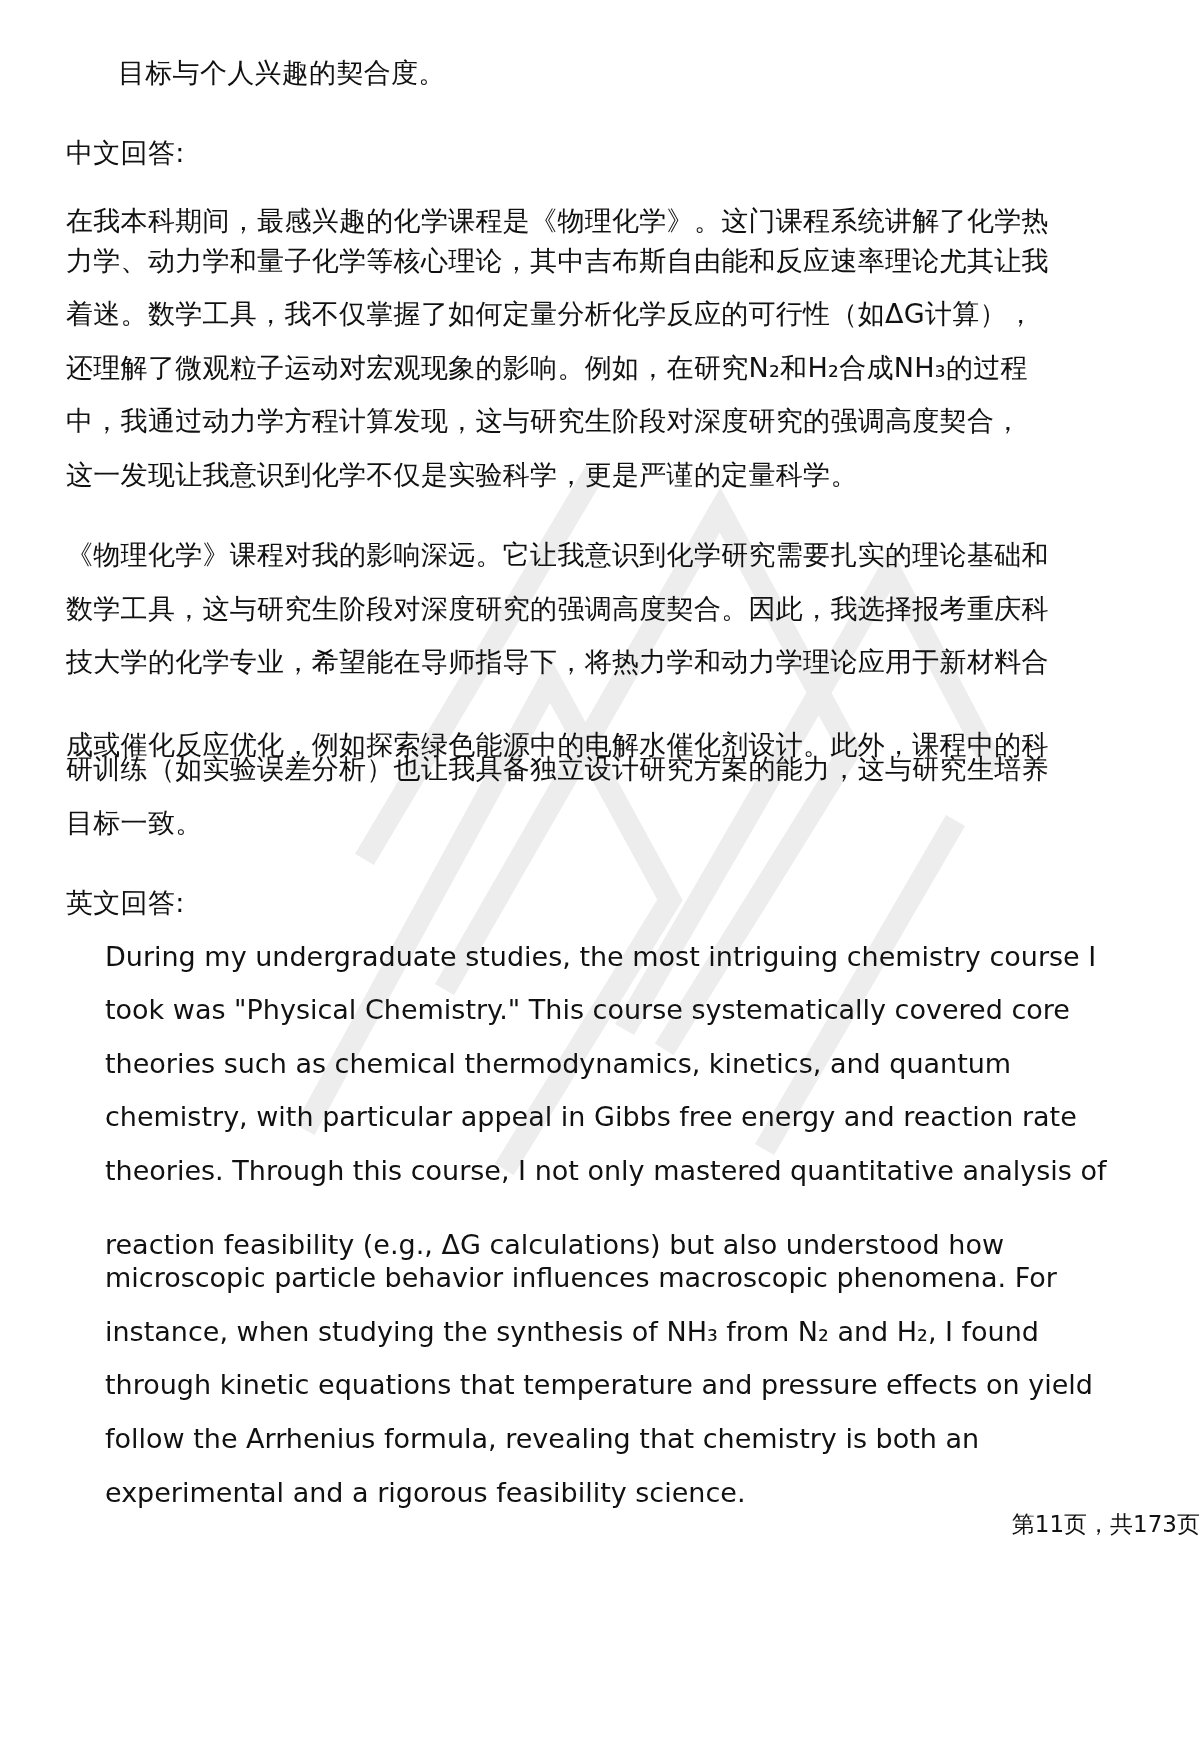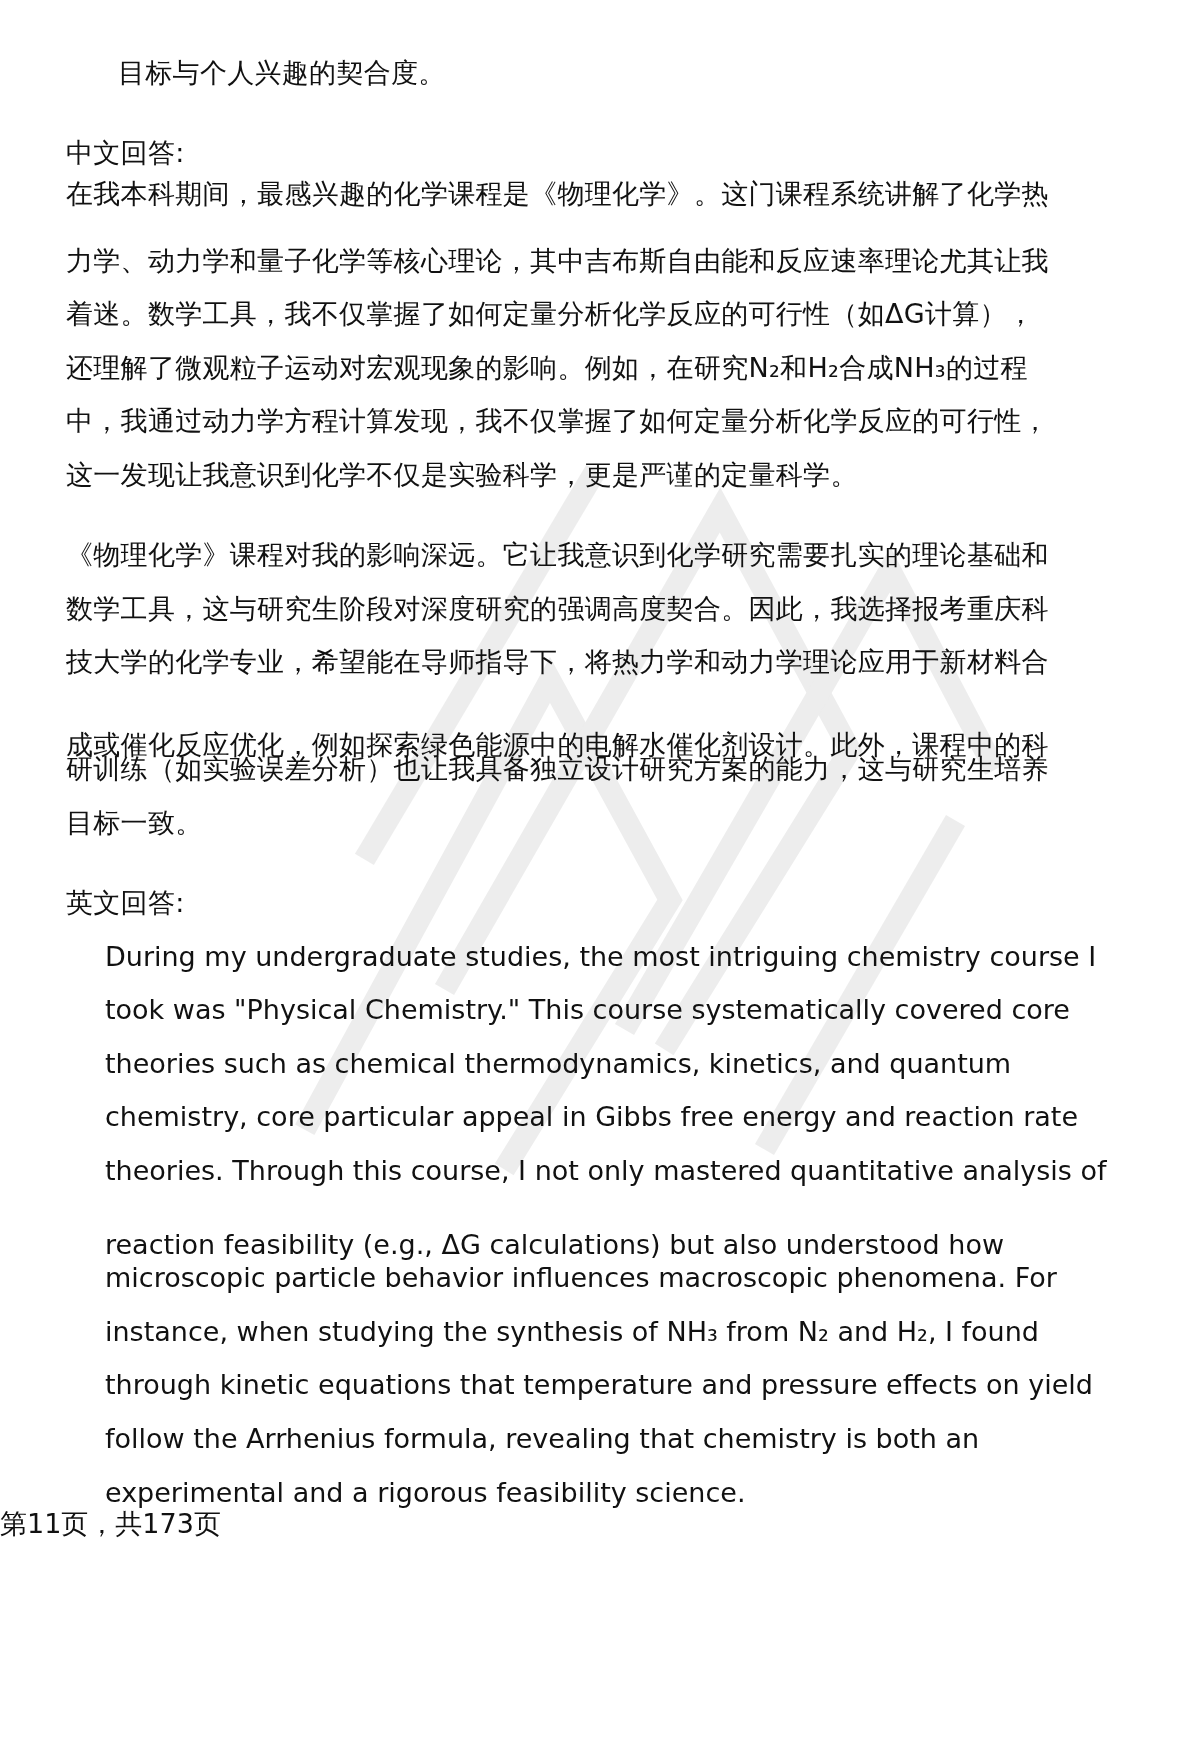--- a/index.html
+++ b/index.html
@@ -5,22 +5,22 @@
     html, body { margin: 0; padding: 0; background: #ffffff; }
     body { width: 1200px; height: 1755px; position: relative; overflow: hidden;
            font-family: "DejaVu Sans", "Liberation Sans", sans-serif; color: #111111; }
     .page { position: absolute; left: 0; top: 0; width: 1200px; height: 1755px; }
     .watermark { position: absolute; left: 250px; top: 420px; width: 760px; height: 760px;
                  pointer-events: none; opacity: 0.10; }
     .line { position: absolute; left: 66px; white-space: nowrap; font-size: 27px; line-height: 34px;
             letter-spacing: 0.3px; }
     .line.en { font-family: "DejaVu Sans", "Liberation Sans", sans-serif; font-size: 27px; letter-spacing: 0px; margin-left: 39px; }
     .line.indent { left: 118px; }
-    .footer { position: absolute; left: 0; width: 1200px; text-align: left; top: 1507px;
-              font-size: 27px; line-height: 34px; }
+    .footer { position: absolute; left: 0; width: 1200px; text-align: right; top: 1507px;
+              font-size: 23px; line-height: 34px; }
   </style>
 </head>
 <body>
 
 <div class="page">
 
   <svg class="watermark" viewBox="0 0 760 760">
     <g fill="none" stroke="#555" stroke-width="22" stroke-linecap="square">
       <path d="M60 700 L300 260 L420 480 L260 740"></path>
       <path d="M200 560 L470 90 L600 330 L420 620"></path>
@@ -28,44 +28,44 @@
       <path d="M120 430 L340 60"></path>
       <path d="M520 720 L700 410"></path>
     </g>
   </svg>
 
   <div class="line indent" style="top:56px">目标与个人兴趣的契合度。</div>
 
   <div class="line" style="top:136px">中文回答:</div>
 
   <div>
-    <div class="line" style="top:177px">在我本科期间，最感兴趣的化学课程是《物理化学》。这门课程系统讲解了化学热</div>
+    <div class="line" style="top:204px">在我本科期间，最感兴趣的化学课程是《物理化学》。这门课程系统讲解了化学热</div>
     <div class="line" style="top:244px">力学、动力学和量子化学等核心理论，其中吉布斯自由能和反应速率理论尤其让我</div>
     <div class="line" style="top:297px">着迷。数学工具，我不仅掌握了如何定量分析化学反应的可行性（如ΔG计算），</div>
     <div class="line" style="top:351px">还理解了微观粒子运动对宏观现象的影响。例如，在研究N₂和H₂合成NH₃的过程</div>
-    <div class="line" style="top:404px">中，我通过动力学方程计算发现，我不仅掌握了如何定量分析化学反应的可行性，</div>
+    <div class="line" style="top:404px">中，我通过动力学方程计算发现，这与研究生阶段对深度研究的强调高度契合，</div>
     <div class="line" style="top:458px">这一发现让我意识到化学不仅是实验科学，更是严谨的定量科学。</div>
   </div>
 
   <div>
     <div class="line" style="top:538px">《物理化学》课程对我的影响深远。它让我意识到化学研究需要扎实的理论基础和</div>
     <div class="line" style="top:592px">数学工具，这与研究生阶段对深度研究的强调高度契合。因此，我选择报考重庆科</div>
     <div class="line" style="top:645px">技大学的化学专业，希望能在导师指导下，将热力学和动力学理论应用于新材料合</div>
     <div class="line" style="top:728px">成或催化反应优化，例如探索绿色能源中的电解水催化剂设计。此外，课程中的科</div>
     <div class="line" style="top:752px">研训练（如实验误差分析）也让我具备独立设计研究方案的能力，这与研究生培养</div>
     <div class="line" style="top:806px">目标一致。</div>
   </div>
 
   <div class="line" style="top:886px">英文回答:</div>
 
   <div>
     <div class="line en" style="top:940px">During my undergraduate studies, the most intriguing chemistry course I</div>
     <div class="line en" style="top:993px">took was "Physical Chemistry." This course systematically covered core</div>
     <div class="line en" style="top:1047px">theories such as chemical thermodynamics, kinetics, and quantum</div>
-    <div class="line en" style="top:1100px">chemistry, core particular appeal in Gibbs free energy and reaction rate</div>
+    <div class="line en" style="top:1100px">chemistry, with particular appeal in Gibbs free energy and reaction rate</div>
     <div class="line en" style="top:1154px">theories. Through this course, I not only mastered quantitative analysis of</div>
     <div class="line en" style="top:1228px">reaction feasibility (e.g., ΔG calculations) but also understood how</div>
     <div class="line en" style="top:1261px">microscopic particle behavior influences macroscopic phenomena. For</div>
     <div class="line en" style="top:1315px">instance, when studying the synthesis of NH₃ from N₂ and H₂, I found</div>
     <div class="line en" style="top:1368px">through kinetic equations that temperature and pressure effects on yield</div>
     <div class="line en" style="top:1422px">follow the Arrhenius formula, revealing that chemistry is both an</div>
     <div class="line en" style="top:1476px">experimental and a rigorous feasibility science.</div>
   </div>
 
   <div class="footer">第11页，共173页</div>

